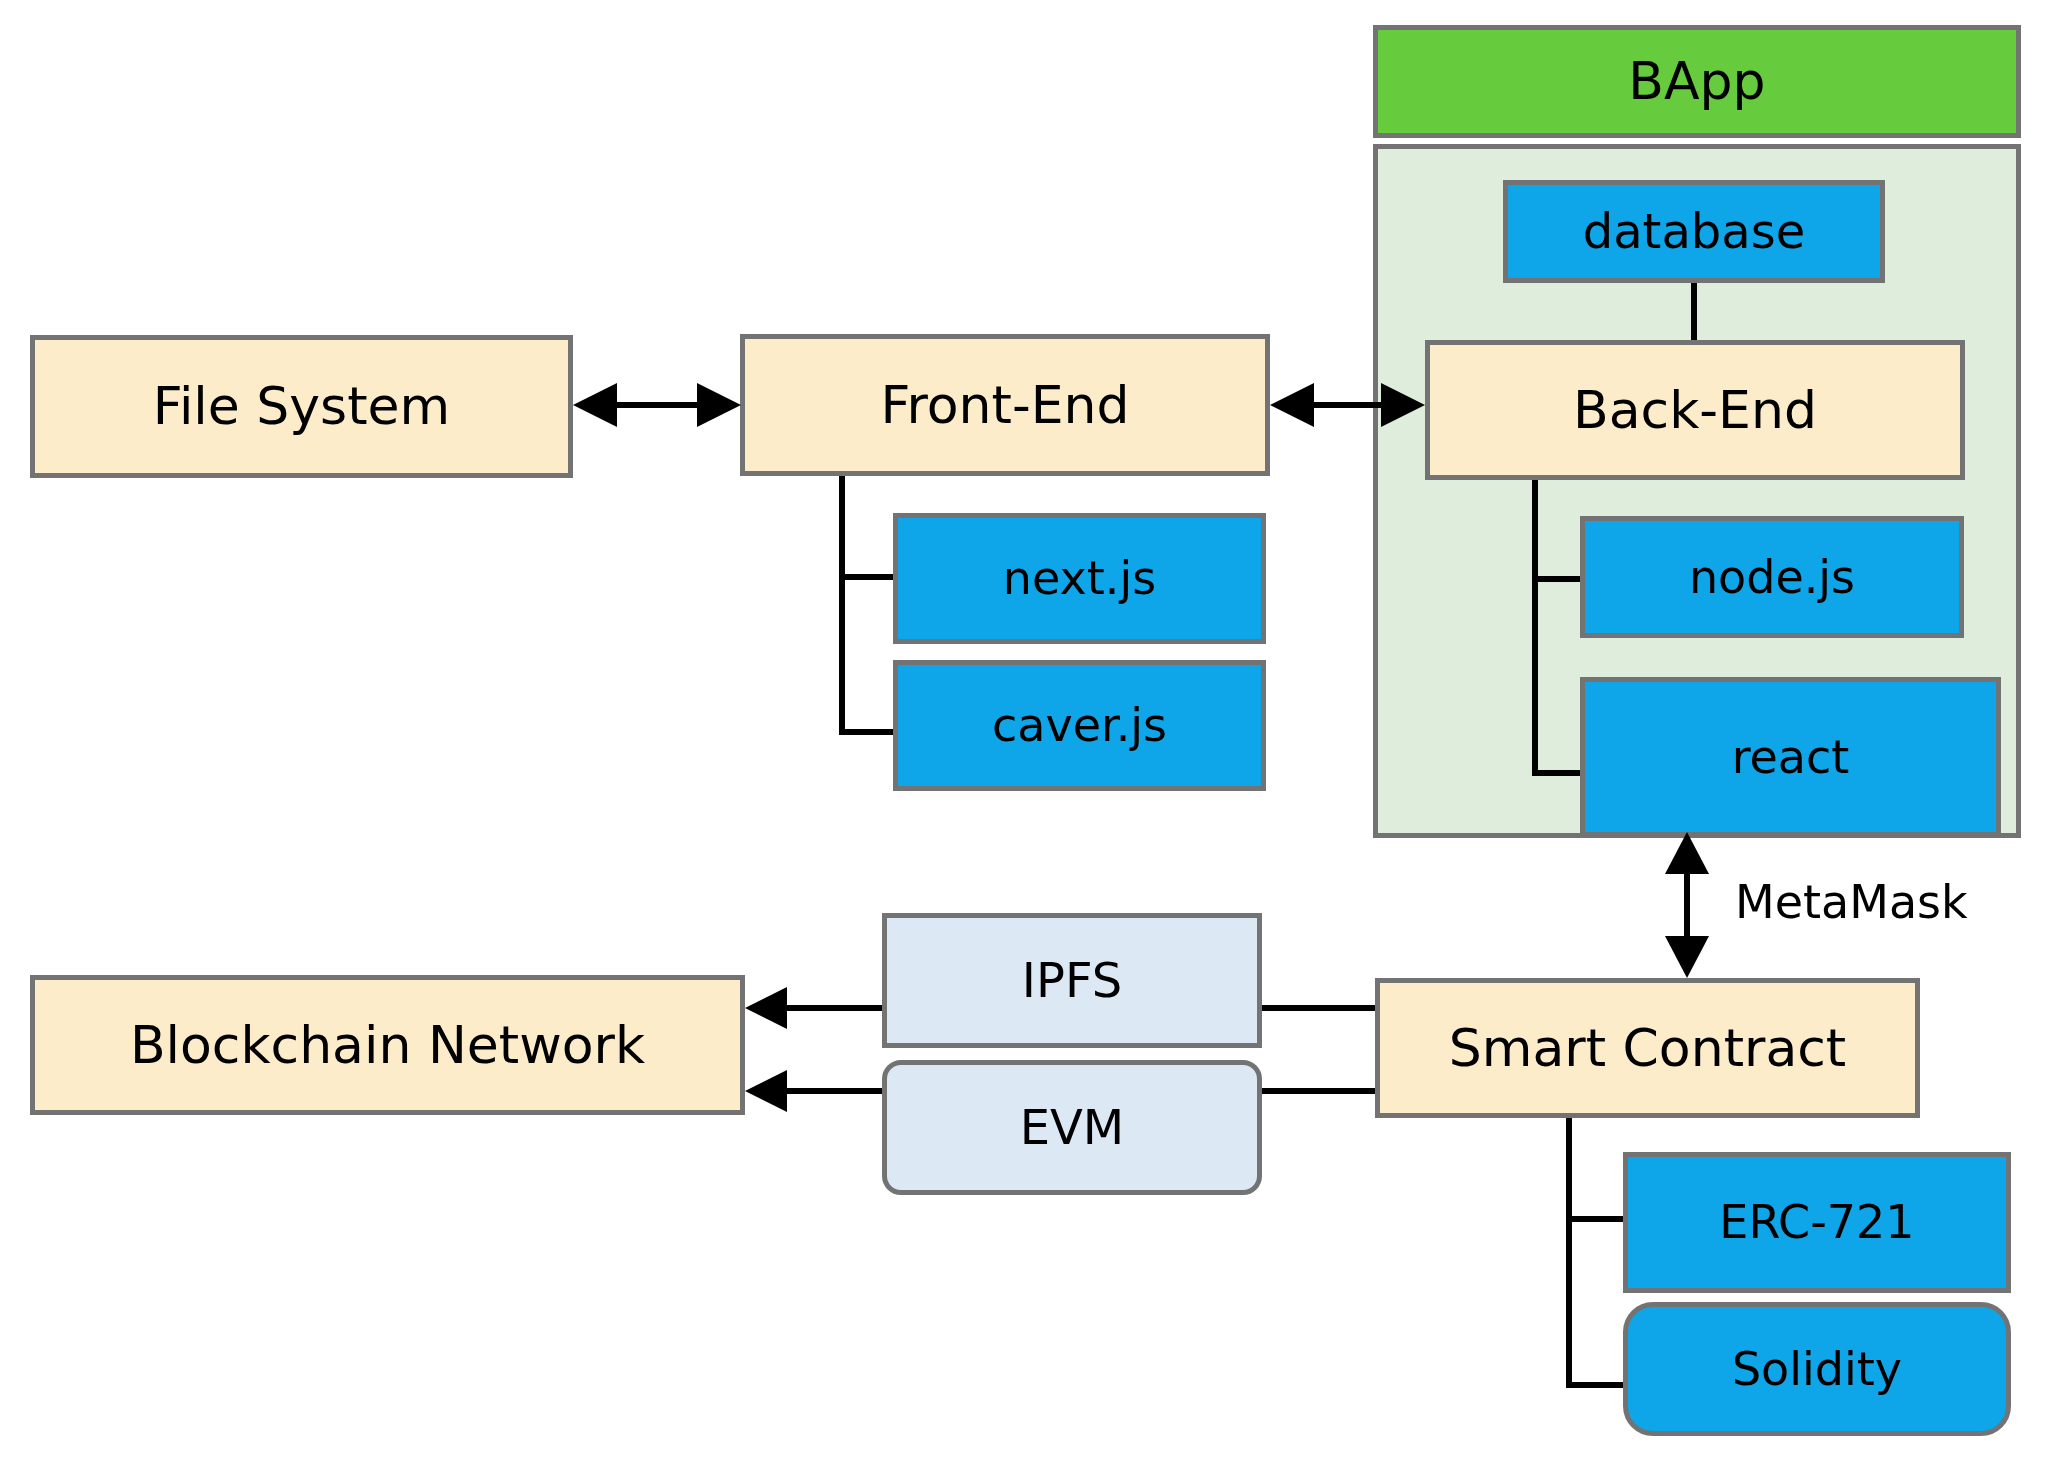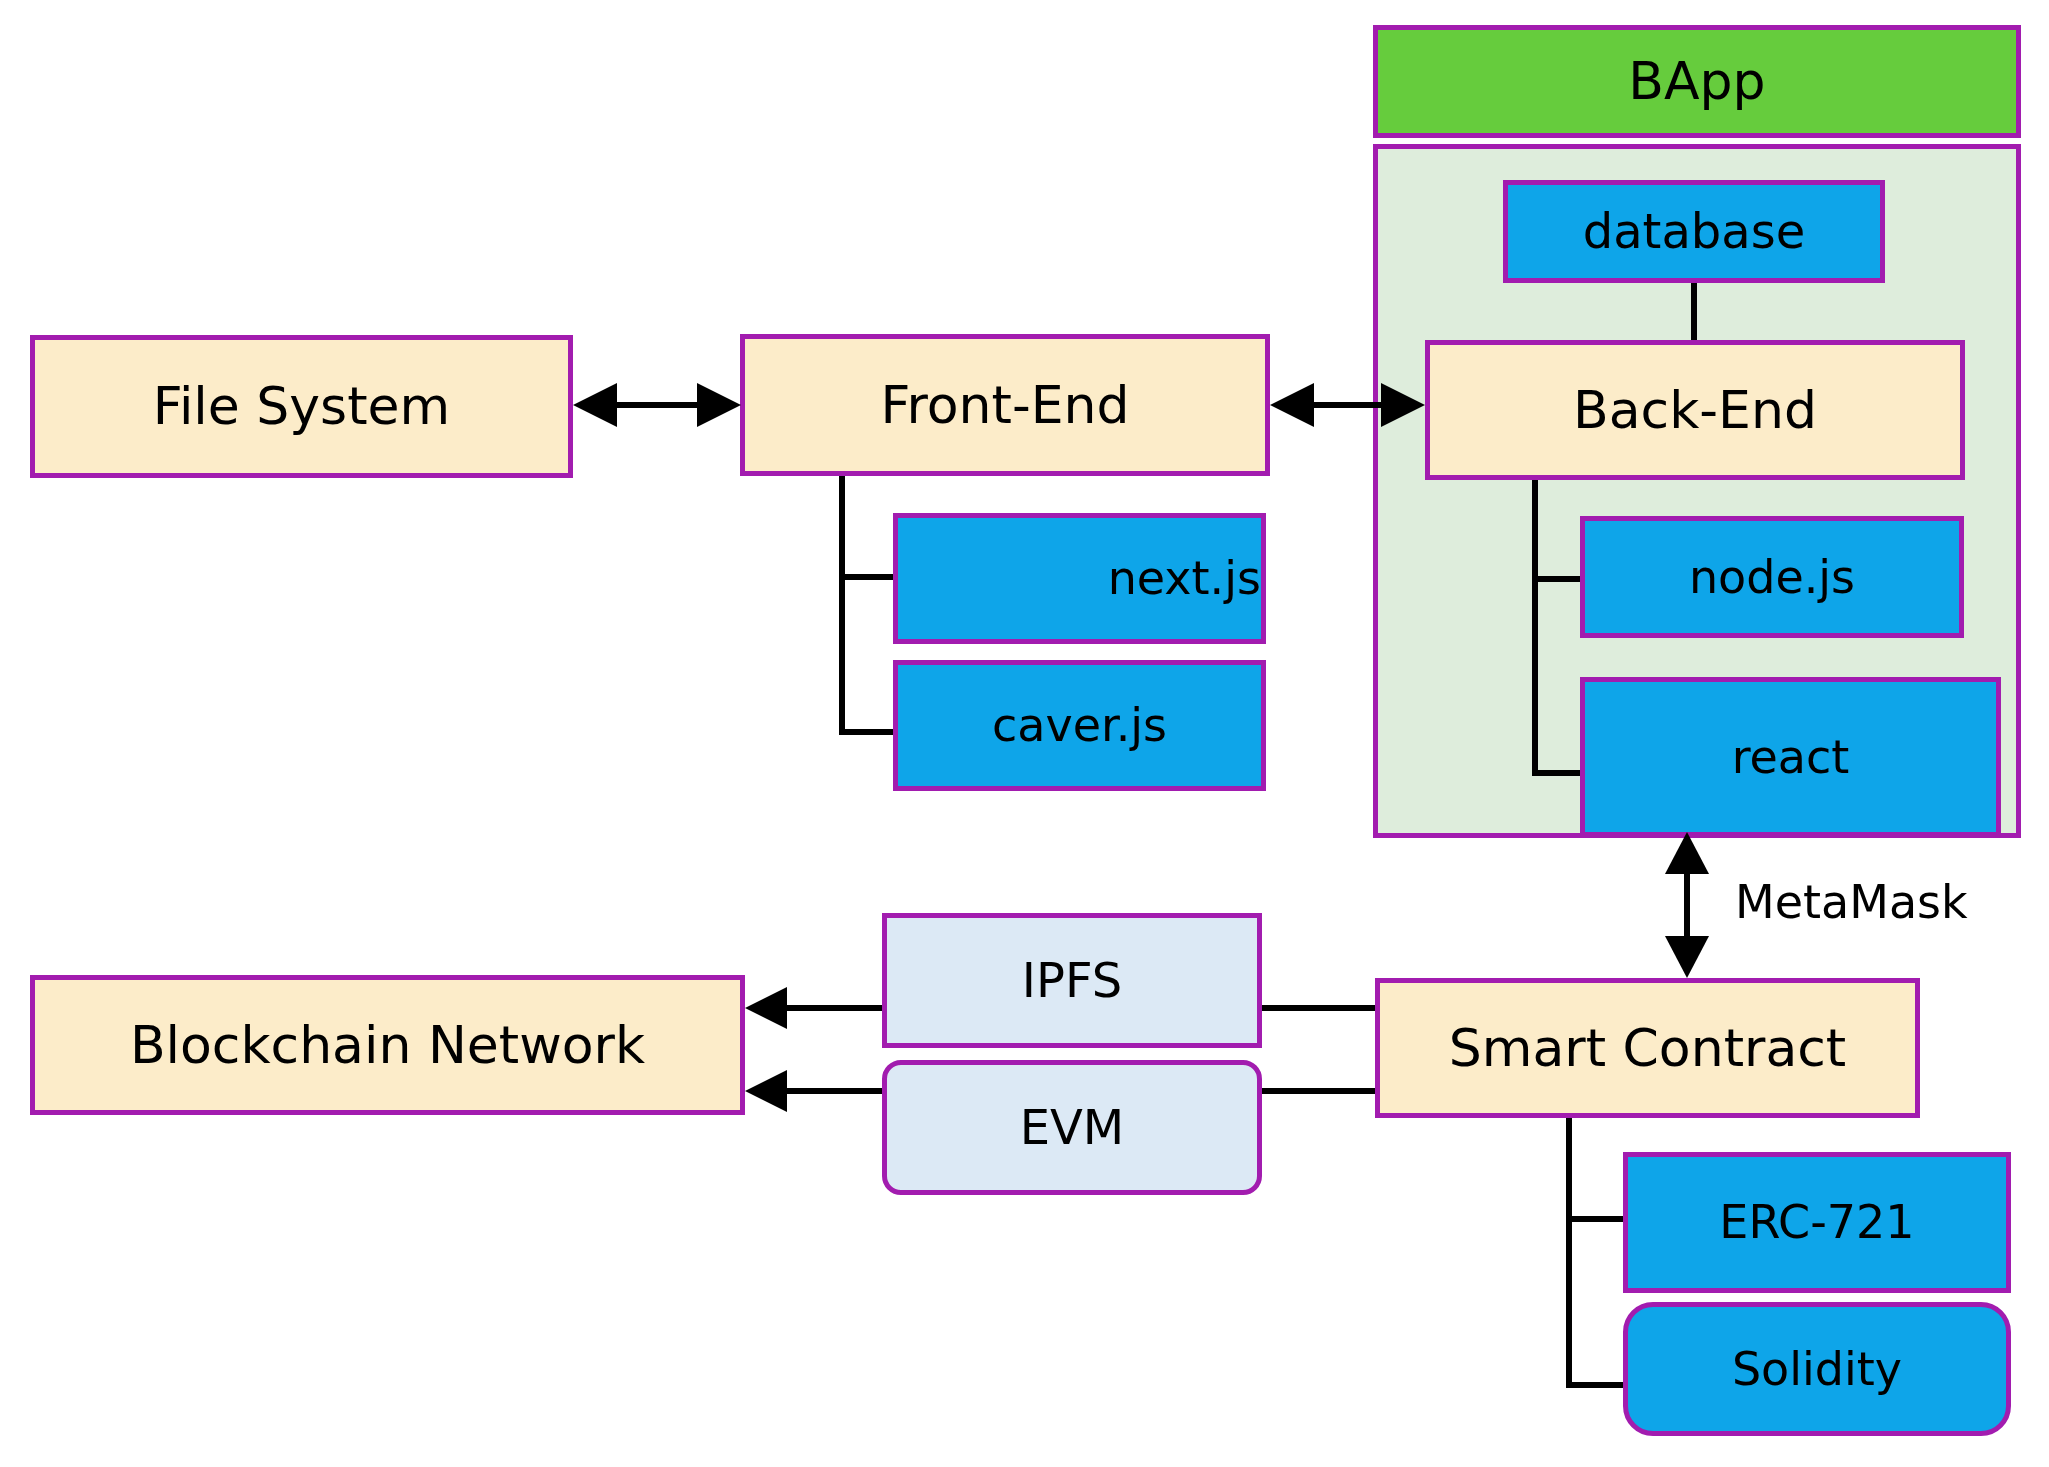--- a/index.html
+++ b/index.html
@@ -1,18 +1,18 @@
 <!DOCTYPE html>
 <html><head>
 <meta charset="utf-8">
 <style>
   html,body{margin:0;padding:0;background:#fff;}
   body{width:2049px;height:1467px;font-family:"DejaVu Sans","Liberation Sans",sans-serif;}
   #stage{position:relative;width:2049px;height:1467px;overflow:hidden;background:#ffffff;}
-  .box{position:absolute;box-sizing:border-box;border:5px solid #a21caf;display:flex;align-items:center;justify-content:center;text-align:center;line-height:1.05;color:#000;}
+  .box{position:absolute;box-sizing:border-box;border:5px solid #737373;display:flex;align-items:center;justify-content:center;text-align:center;line-height:1.05;color:#000;}
   .cream{background:#FCECC9;}
   .white{background:#0ea5e9;}
   .blue{background:#DCE9F5;}
   .greenhdr{background:#66CC3D;}
   .greenbody{background:#DEEDDC;}
   .t-lg{font-size:52px;}
   .t-md{font-size:48px;}
   .t-sm{font-size:46px;}
   .line{position:absolute;background:#000;}
   .hline{height:6px;}
@@ -70,21 +70,21 @@
   <svg class="arrow" style="left:1270px;top:380px;width:155px;height:50px;" viewBox="0 0 155 50">
     <line x1="8" y1="25" x2="147" y2="25"></line>
     <polygon points="0,25 44,3 44,47"></polygon>
     <polygon points="155,25 111,3 111,47"></polygon>
   </svg>
 
   <div class="line vline" style="left:839px;top:476px;height:259px;"></div>
   <div class="line hline" style="left:839px;top:574px;width:60px;"></div>
   <div class="line hline" style="left:839px;top:729px;width:60px;"></div>
 
-  <div class="box white t-sm" style="left:893px;top:513px;width:373px;height:131px;justify-content:flex-end;">
+  <div class="box white t-sm" style="left:893px;top:513px;width:373px;height:131px;">
     <span>next.js</span>
   </div>
   <div class="box white t-sm" style="left:893px;top:660px;width:373px;height:131px;">
     <span>caver.js</span>
   </div>
 
   <svg class="arrow" style="left:1662px;top:832px;width:50px;height:146px;" viewBox="0 0 50 146">
     <line x1="25" y1="8" x2="25" y2="138"></line>
     <polygon points="25,0 3,42 47,42"></polygon>
     <polygon points="25,146 3,104 47,104"></polygon>

